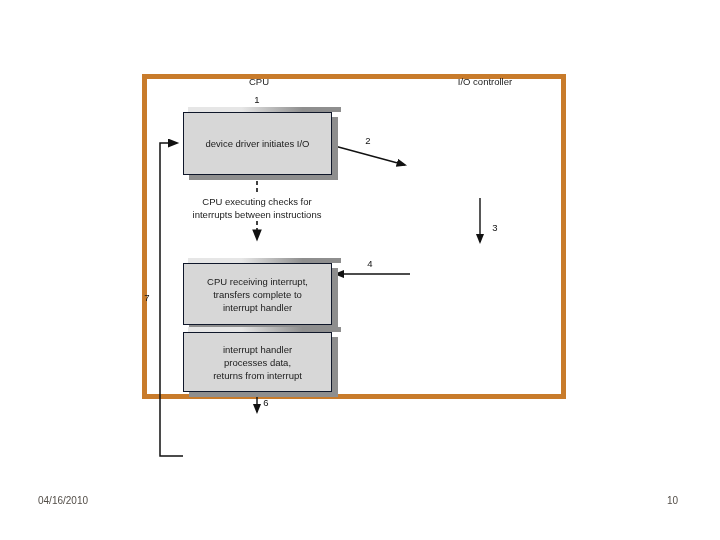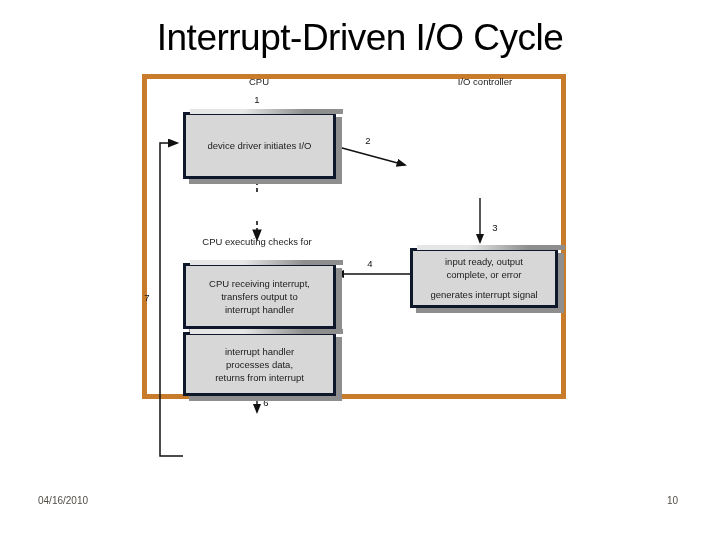--- a/index.html
+++ b/index.html
@@ -14,21 +14,21 @@
   }
   .frame {
     position:absolute; left:142px; top:74px; width:424px; height:325px;
     border:5px solid #c87b2b; box-sizing:border-box; background:#fff;
   }
   .colhead {
     position:absolute; font-size:9.5px; color:#222; text-align:center;
     white-space:nowrap;
   }
   .dbox {
-    position:absolute; background:#d7d7d7; border:3px solid #0f172a;
+    position:absolute; background:#d7d7d7; border:1px solid #0f172a;
     box-shadow:6px 5px 0 #8e8e8e;
     display:flex; flex-direction:column; align-items:center; justify-content:center;
     text-align:center; font-size:9.5px; line-height:13px; color:#1a1a1a;
   }
   .dbox::before {
     content:""; position:absolute; top:-6px; left:4px; right:-10px; height:5px;
     background:linear-gradient(90deg,#e6e6e6 35%,#8e8e8e 75%);
   }
   .dbox span { display:block; }
   .note {
@@ -44,21 +44,20 @@
   .footer-item { position:absolute; top:495px; font-size:10px; color:#524d47; }
   .footer-date { left:38px; }
   .footer-course { left:0; width:720px; text-align:center; }
   .footer-page { right:42px; }
 </style>
 </head>
 <body>
 
 <div class="slide">
 
-  <div class="slide-title">Interrupt-Driven I/O Cycle</div>
 
   <div class="frame">
 
     <svg class="flow-svg" width="414" height="399" viewBox="0 0 414 399">
       <defs>
         <marker id="ah" markerWidth="9" markerHeight="8" refX="6" refY="3" orient="auto">
           <path d="M0,0 L7.5,3 L0,6 Z" fill="#111"></path>
         </marker>
       </defs>
       <path d="M184,66 L258,86" stroke="#111" stroke-width="1.4" fill="none" marker-end="url(#ah)"></path>
@@ -80,35 +79,31 @@
     <div class="nlabel" style="left:217px; top:179px;">4</div>
     <div class="nlabel" style="left:113px; top:231px;">5</div>
     <div class="nlabel" style="left:113px; top:318px;">6</div>
     <div class="nlabel" style="left:-6px; top:213px;">7</div>
 
     <div class="dbox" style="left:36px; top:33px; width:147px; height:61px;">
       <span>device driver initiates I/O</span>
     </div>
 
 
-    <div class="note" style="left:22px; top:117px; width:176px;margin-top:40px;">
+    <div class="note" style="left:22px; top:117px; width:176px;">
       <span>CPU executing checks for</span>
+      <span>interrupts between instructions</span>
     </div>
 
     <div class="dbox" style="left:36px; top:184px; width:147px; height:60px;">
       <span>CPU receiving interrupt,</span>
-      <span>transfers output to</span>
+      <span>transfers complete to</span>
       <span>interrupt handler</span>
     </div>
 
-    <div class="dbox" style="left:263px; top:169px; width:142px; height:54px;">
-      <span>input ready, output</span>
-      <span>complete, or error</span>
-      <span class="gap">generates interrupt signal</span>
-    </div>
 
     <div class="dbox" style="left:36px; top:253px; width:147px; height:58px;">
       <span>interrupt handler</span>
       <span>processes data,</span>
       <span>returns from interrupt</span>
     </div>
 
 
   </div>
 

